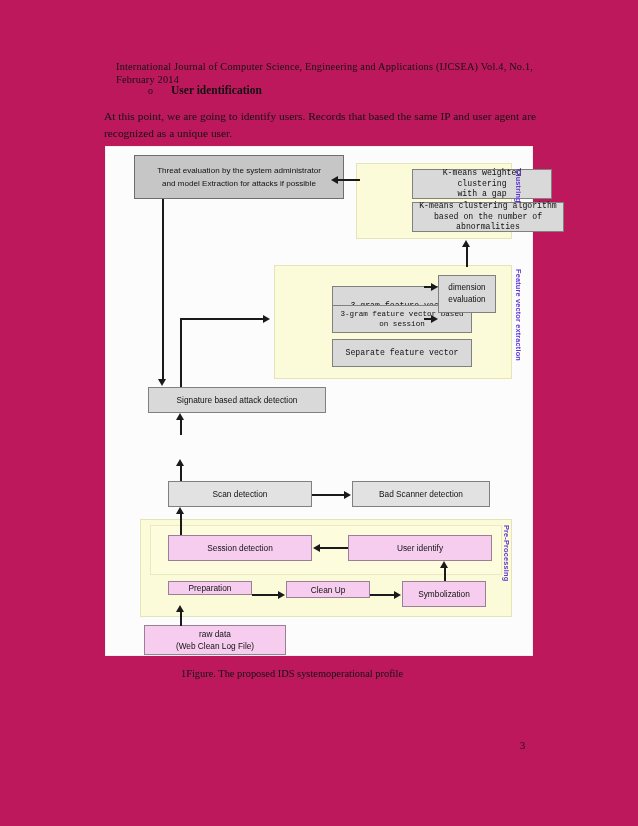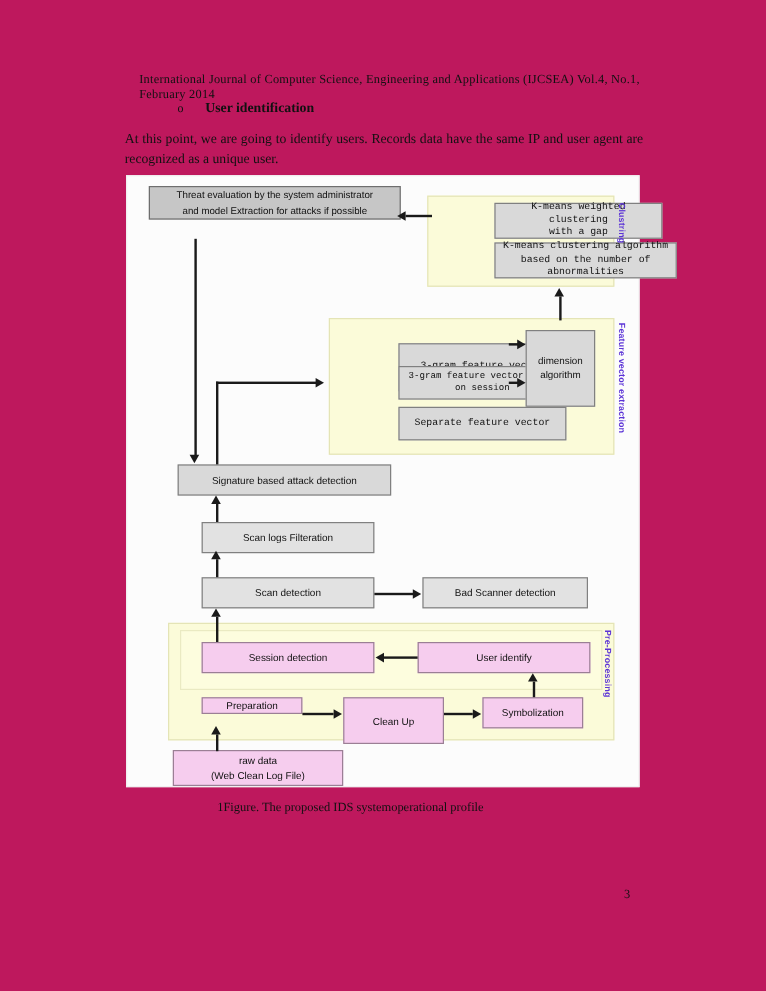--- a/index.html
+++ b/index.html
@@ -196,60 +196,60 @@
 
 <div class="page">
 
   <div class="running-head">International Journal of Computer Science, Engineering and Applications (IJCSEA) Vol.4, No.1, February 2014</div>
 
   <div class="bullet-heading">
     <span class="marker">o</span>
     <span class="htext">User identification</span>
   </div>
 
-  <div class="body-para">At this point, we are going to identify users. Records data have the same IP and user agent are recognized as a unique user.</div>
+  <div class="body-para">At this point, we are going to identify users. Records that based the same IP and user agent are recognized as a unique user.</div>
 
   <div class="figure-wrap">
     <div class="diagram">
 
       <div class="panel" style="left:250px; top:16px; width:156px; height:76px;"></div>
       <div class="side-label" style="left:408px; top:22px;">Clustring</div>
 
       <div class="node grey serif two-line" style="left:258px; top:22px; width:140px; height:30px;">
         <span>K-means weighted clustering</span>
         <span>with a gap</span>
       </div>
       <div class="node grey serif two-line" style="left:258px; top:55px; width:152px; height:30px;">
         <span>K-means clustering algorithm</span>
         <span>based on the number of abnormalities</span>
       </div>
 
-      <div class="node grey-dk two-line" style="left:18px; top:8px; width:210px; height:28px; font-size:8.1px; line-height:13px;">
+      <div class="node grey-dk two-line" style="left:28px; top:8px; width:210px; height:44px; font-size:8.1px; line-height:13px;">
         <span>Threat evaluation by the system administrator</span>
         <span>and model Extraction for attacks if possible</span>
       </div>
 
       <div class="conn h" style="left:232px; top:32px; width:22px;"></div>
       <div class="arrow left" style="left:225px; top:28.5px;"></div>
 
       <div class="panel" style="left:168px; top:118px; width:238px; height:114px;"></div>
       <div class="side-label" style="left:408px; top:122px;">Feature vector extraction</div>
 
       <div class="node grey serif" style="left:178px; top:139px; width:140px; height:40px;">
         <span>3-gram feature vector</span>
       </div>
       <div class="node grey serif" style="left:178px; top:158px; width:140px; height:28px; font-size:7.6px;">
         <span>3-gram feature vector based on session</span>
       </div>
       <div class="node grey serif" style="left:178px; top:192px; width:140px; height:28px;">
         <span>Separate feature vector</span>
       </div>
-      <div class="node grey two-line" style="left:332px; top:128px; width:58px; height:64px; font-size:8.2px; line-height:12px;">
+      <div class="node grey two-line" style="left:332px; top:128px; width:58px; height:38px; font-size:8.2px; line-height:12px;">
         <span>dimension</span>
-        <span>algorithm</span>
+        <span>evaluation</span>
       </div>
 
       <div class="conn h" style="left:318px; top:139px; width:8px;"></div>
       <div class="arrow right" style="left:325px; top:135.5px;"></div>
 
       <div class="conn h" style="left:318px; top:171px; width:8px;"></div>
       <div class="arrow right" style="left:325px; top:167.5px;"></div>
 
       <div class="conn v" style="left:360px; top:100px; height:20px;"></div>
       <div class="arrow up" style="left:356.3px; top:93px;"></div>
@@ -258,23 +258,20 @@
         <span>Signature based attack detection</span>
       </div>
 
       <div class="conn v" style="left:56px; top:52px; height:181px;"></div>
       <div class="arrow down" style="left:52.3px; top:232px;"></div>
 
       <div class="conn v" style="left:74px; top:171px; height:69px;"></div>
       <div class="conn h" style="left:74px; top:171px; width:84px;"></div>
       <div class="arrow right" style="left:157px; top:168.3px;"></div>
 
-      <div class="node grey-lt" style="left:62px; top:288px; width:144px; height:26px; font-size:8.3px;">
-        <span>Scan logs Filteration</span>
-      </div>
       <div class="conn v" style="left:74px; top:273px; height:15px;"></div>
       <div class="arrow up" style="left:70.3px; top:266px;"></div>
 
       <div class="node grey-lt" style="left:62px; top:334px; width:144px; height:26px; font-size:8.3px;">
         <span>Scan detection</span>
       </div>
       <div class="conn v" style="left:74px; top:319px; height:15px;"></div>
       <div class="arrow up" style="left:70.3px; top:312px;"></div>
 
       <div class="node grey-lt" style="left:246px; top:334px; width:138px; height:26px; font-size:8.3px;">
@@ -296,21 +293,21 @@
 
       <div class="conn h" style="left:214px; top:400px; width:28px;"></div>
       <div class="arrow left" style="left:207px; top:396.5px;"></div>
 
       <div class="conn v" style="left:74px; top:367px; height:21px;"></div>
       <div class="arrow up" style="left:70.3px; top:360px;"></div>
 
       <div class="node pink" style="left:62px; top:434px; width:84px; height:14px; font-size:8.3px;">
         <span>Preparation</span>
       </div>
-      <div class="node pink" style="left:180px; top:434px; width:84px; height:39px; font-size:8.3px;">
+      <div class="node pink" style="left:180px; top:434px; width:84px; height:17px; font-size:8.3px;">
         <span>Clean Up</span>
       </div>
       <div class="node pink" style="left:296px; top:434px; width:84px; height:26px; font-size:8.3px;">
         <span>Symbolization</span>
       </div>
 
       <div class="conn h" style="left:146px; top:447px; width:26px;"></div>
       <div class="arrow right" style="left:172px; top:443.5px;"></div>
 
       <div class="conn h" style="left:264px; top:447px; width:24px;"></div>

